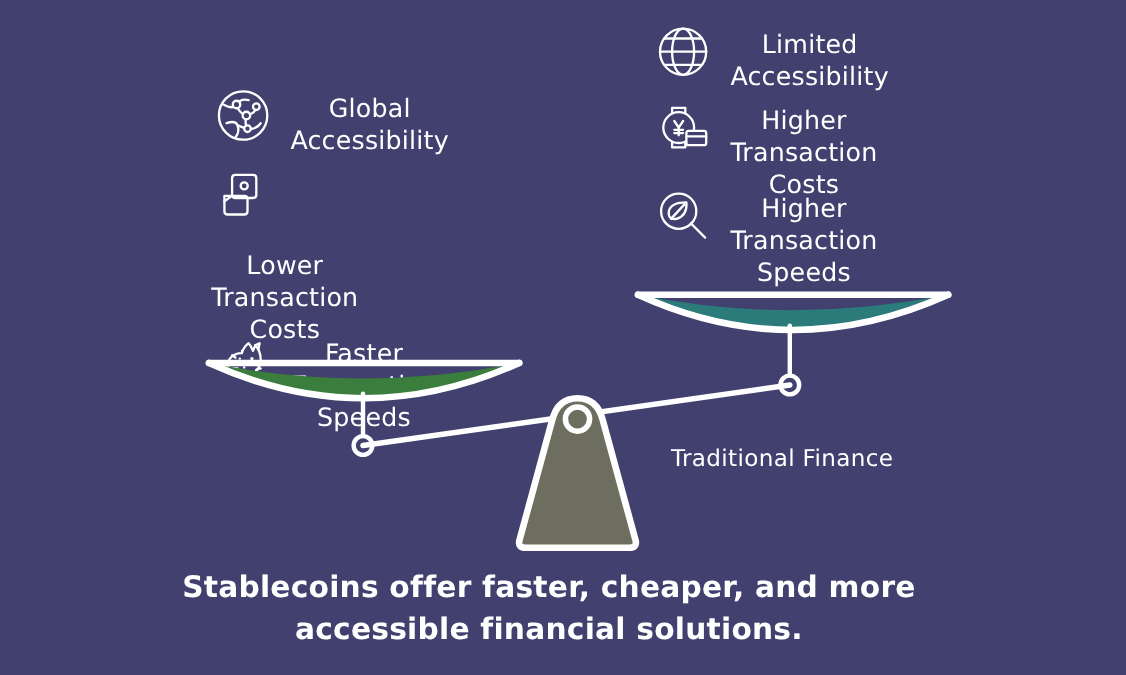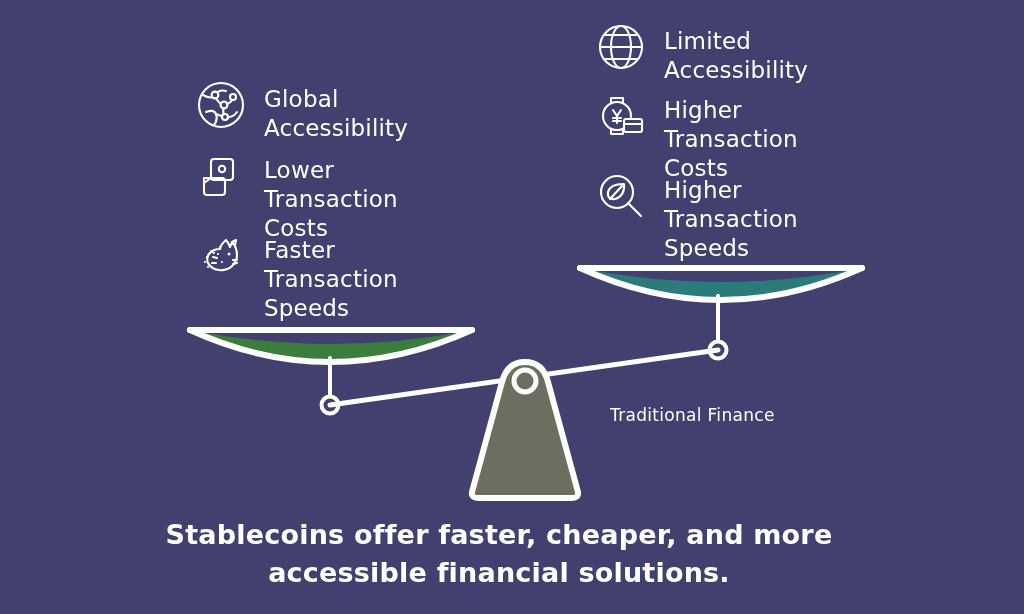--- a/index.html
+++ b/index.html
@@ -23,20 +23,21 @@
     flex-direction: column;
   }
   #left-features  { left: 192px; top: 76px;  width: 280px; }
   #right-features { left: 592px; top: 18px;  width: 290px; }
 
   .feature-row {
     display: flex;
     align-items: flex-start;
     gap: 14px;
     margin-bottom: 0px;
+    text-align: center;
   }
   .feature-icon {
     flex: 0 0 auto;
     width: 58px;
     height: 58px;
     display: block;
   }
   .feature-icon svg { display: block; width: 58px; height: 58px; }
 
   .feature-label {
@@ -45,38 +46,38 @@
     line-height: 29px;
     letter-spacing: .2px;
     white-space: pre-line;
     padding-top: 9px;
     font-family: "DejaVu Sans", sans-serif;
     font-weight: 400;
   }
 
   
   #left-features  .feature-row:nth-child(1) { margin-bottom: 4px; }
-  #left-features  .feature-row:nth-child(2) { margin-bottom: -16px; }
+  #left-features  .feature-row:nth-child(2) { margin-bottom: -16px; flex-direction: column; }
   #right-features .feature-row:nth-child(1) { margin-bottom: 2px; }
   #right-features .feature-row:nth-child(2) { margin-bottom: -16px; }
 
   
   #scale {
     position: absolute;
     left: 0; top: 0;
     width: 1024px;
     height: 614px;
     pointer-events: none;
   }
 
   
   .pan-label {
     position: absolute;
     color: #ffffff;
-    font-size: 17px;
+    font-size: 21px;
     letter-spacing: .3px;
     white-space: nowrap;
   }
   #label-stablecoins        { left: 262px; top: 463px; }
   #label-traditional-finance{ left: 610px; top: 405px; }
 
   
   #caption {
     position: absolute;
     left: 0;

